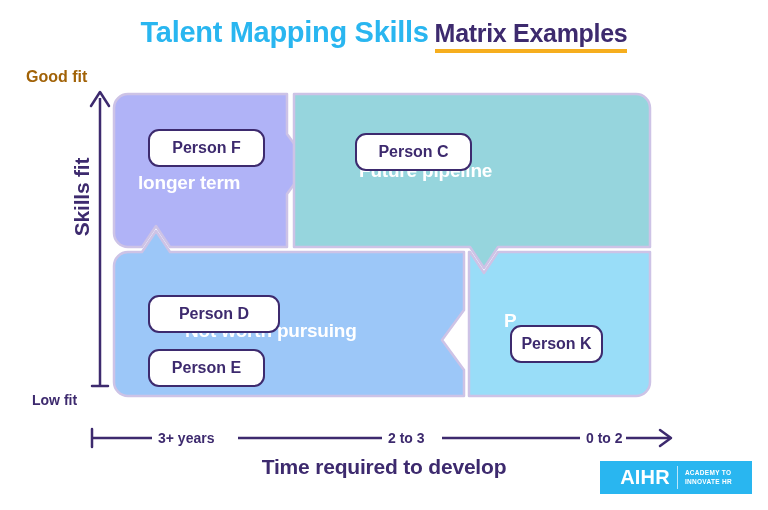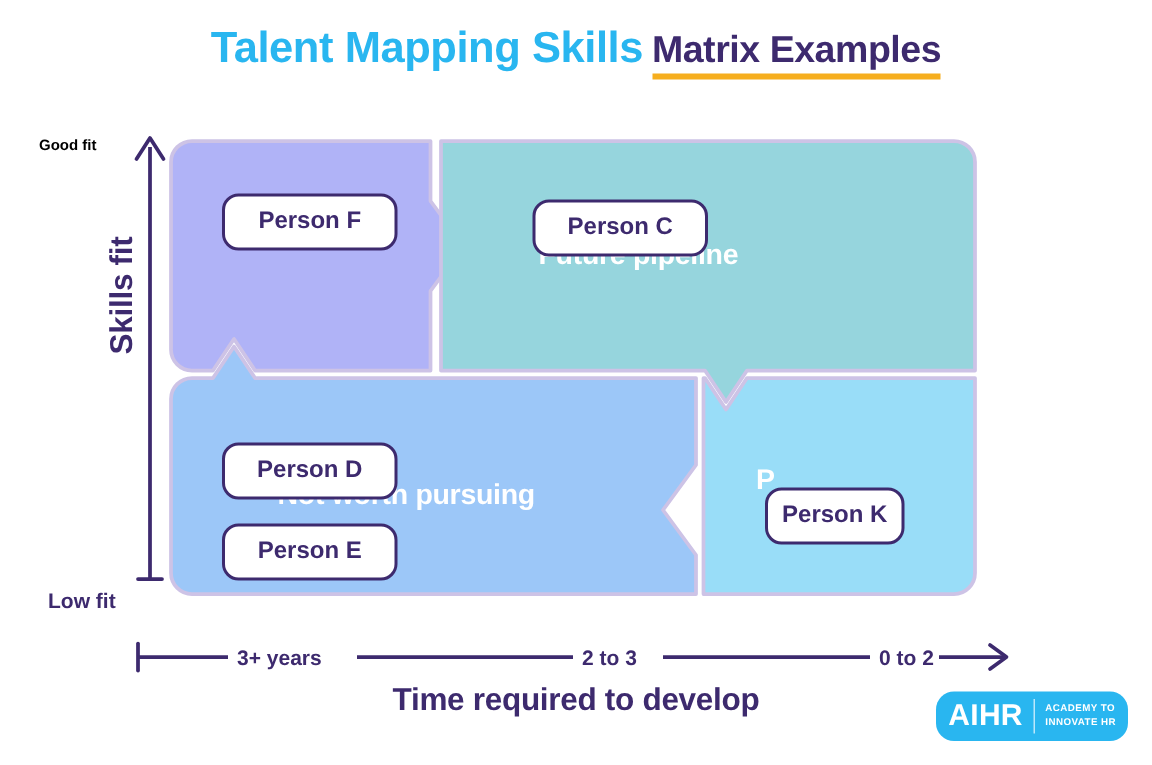--- a/index.html
+++ b/index.html
@@ -38,24 +38,23 @@
     border-bottom: 4px solid #f6ae1e;
     padding-bottom: 2px;
     margin-left: 6px;
   }
 
   
   #y-top-label {
     position: absolute;
     left: 26px;
     top: 68px;
-    font-size: 10px;
-    font-weight: bold;
-    color: #000000;
-    margin-top: 24px;
+    font-size: 16px;
+    font-weight: bold;
+    color: #a16207;
   }
   #y-bottom-label {
     position: absolute;
     left: 32px;
     top: 392px;
     font-size: 14px;
     font-weight: bold;
     color: #3d2a6e;
   }
   #y-axis-line {
@@ -144,22 +143,22 @@
   }
 
   
   #logo {
     position: absolute;
     right: 16px;
     bottom: 16px;
     background: #29b6f0;
     display: flex;
     align-items: center;
-    padding: 5px 8px;
-    border-radius: 12px;
+    padding: 5px 20px;
+    border-radius: 0;
   }
   #logo-mark {
     color: #ffffff;
     font-size: 20px;
     font-weight: bold;
     letter-spacing: 0.2px;
     padding-right: 7px;
     border-right: 1.5px solid #bce7fb;
   }
   #logo-tag {
@@ -227,33 +226,34 @@
              A14,14 0 0 1 16,160 Z"></path>
 
     <path fill="#99ddf8" stroke="#cdc3e6" stroke-width="2.5" stroke-linejoin="round" d="M357,160
              L358,160 L372,181 L386,160
              L538,160
              L538,290
              A14,14 0 0 1 524,304
              L357,304 Z"></path>
   </svg>
 
+  <div class="quad-label" style="left:26px; top:80px;">longer term</div>
 
   <div class="quad-label" style="left:247px; top:68px;">Future pipeline</div>
 
   <div class="quad-label" style="left:73px; top:228px;">Not worth pursuing</div>
 
   <div class="quad-label" style="left:392px; top:218px;">P</div>
 
   <div class="person-chip" style="left:36px; top:37px; width:117px;">Person F</div>
 
   <div class="person-chip" style="left:243px; top:41px; width:117px;">Person C</div>
 
 
-  <div class="person-chip" style="left:36px; top:203px; width:117px;">Person D</div>
+  <div class="person-chip" style="left:36px; top:203px; width:132px;">Person D</div>
 
   <div class="person-chip" style="left:36px; top:257px; width:117px;">Person E</div>
 
   <div class="person-chip" style="left:398px; top:233px; width:93px;">Person K</div>
 </div>
 
 <div id="x-axis">
   <svg width="584" height="30" viewBox="0 0 584 30" style="position:absolute; left:0; top:0;">
     <path d="M2 4 L2 22" stroke="#3d2a6e" stroke-width="2.5" stroke-linecap="round"></path>
     <path d="M2 13 L62 13" stroke="#3d2a6e" stroke-width="2.5"></path>

